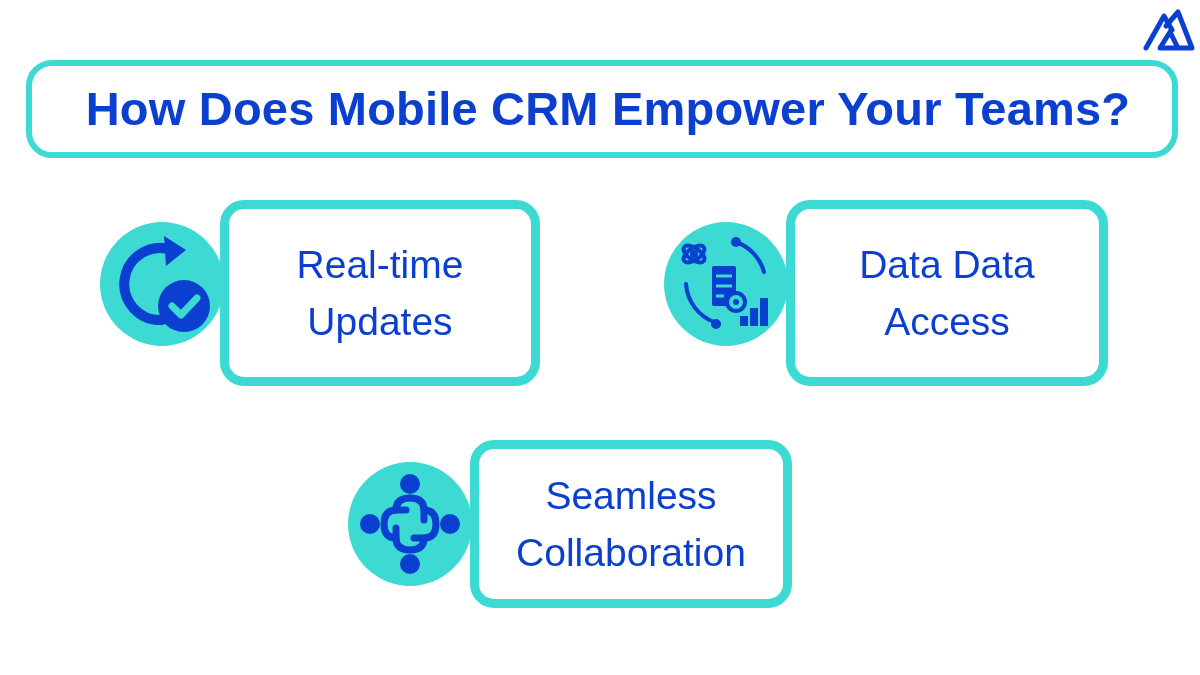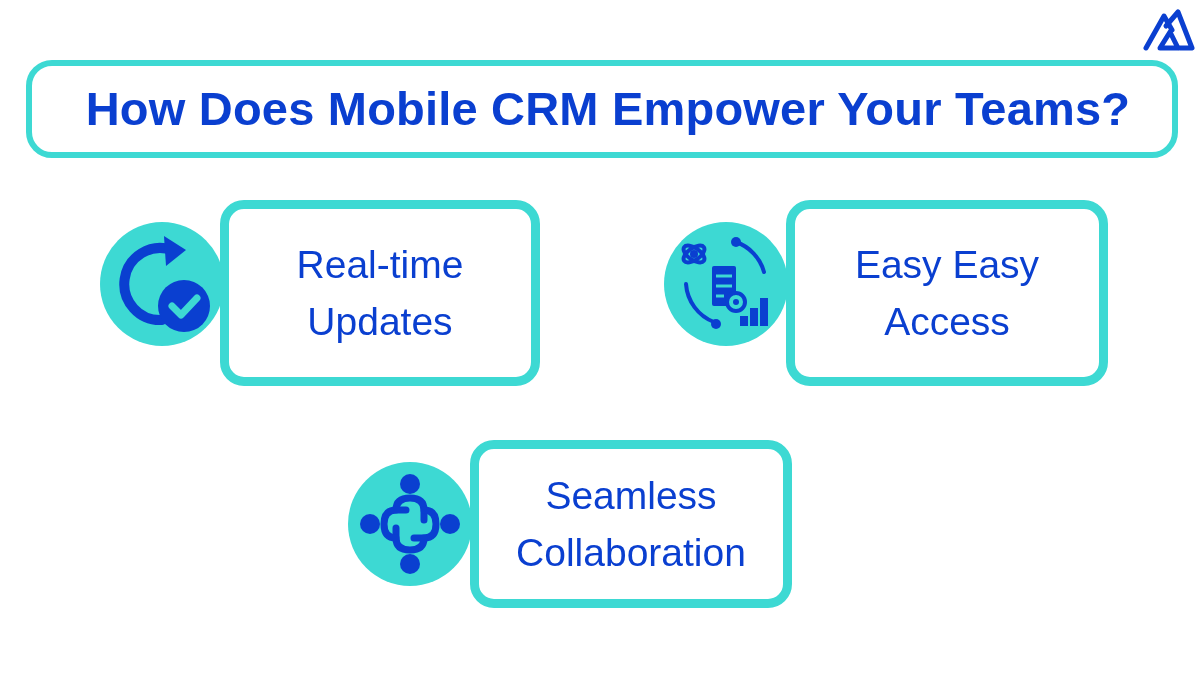--- a/index.html
+++ b/index.html
@@ -77,21 +77,21 @@
       <line x1="52" y1="74" x2="60" y2="74"></line>
     </g>
     <circle cx="72" cy="80" r="9" fill="#3dd9d3" stroke="#0a3fd0" stroke-width="4"></circle>
     <circle cx="72" cy="80" r="3" fill="#0a3fd0"></circle>
     <rect x="76" y="94" width="8" height="10" fill="#0a3fd0"></rect>
     <rect x="86" y="86" width="8" height="18" fill="#0a3fd0"></rect>
     <rect x="96" y="76" width="8" height="28" fill="#0a3fd0"></rect>
   </svg>
 </div>
 <div class="card" style="left:786px; top:200px; width:322px; height:186px;">
-  <span class="card-text">Easy Easy
+  <span class="card-text">Data Data
 Access</span>
 </div>
 
 <div class="icon-circle" style="left:348px; top:462px; width:124px; height:124px;">
   <svg viewBox="0 0 124 124">
     <circle cx="62" cy="22" r="10" fill="#0a3fd0"></circle>
     <circle cx="62" cy="102" r="10" fill="#0a3fd0"></circle>
     <circle cx="22" cy="62" r="10" fill="#0a3fd0"></circle>
     <circle cx="102" cy="62" r="10" fill="#0a3fd0"></circle>
     <g fill="none" stroke="#0a3fd0" stroke-width="7" stroke-linecap="round">

